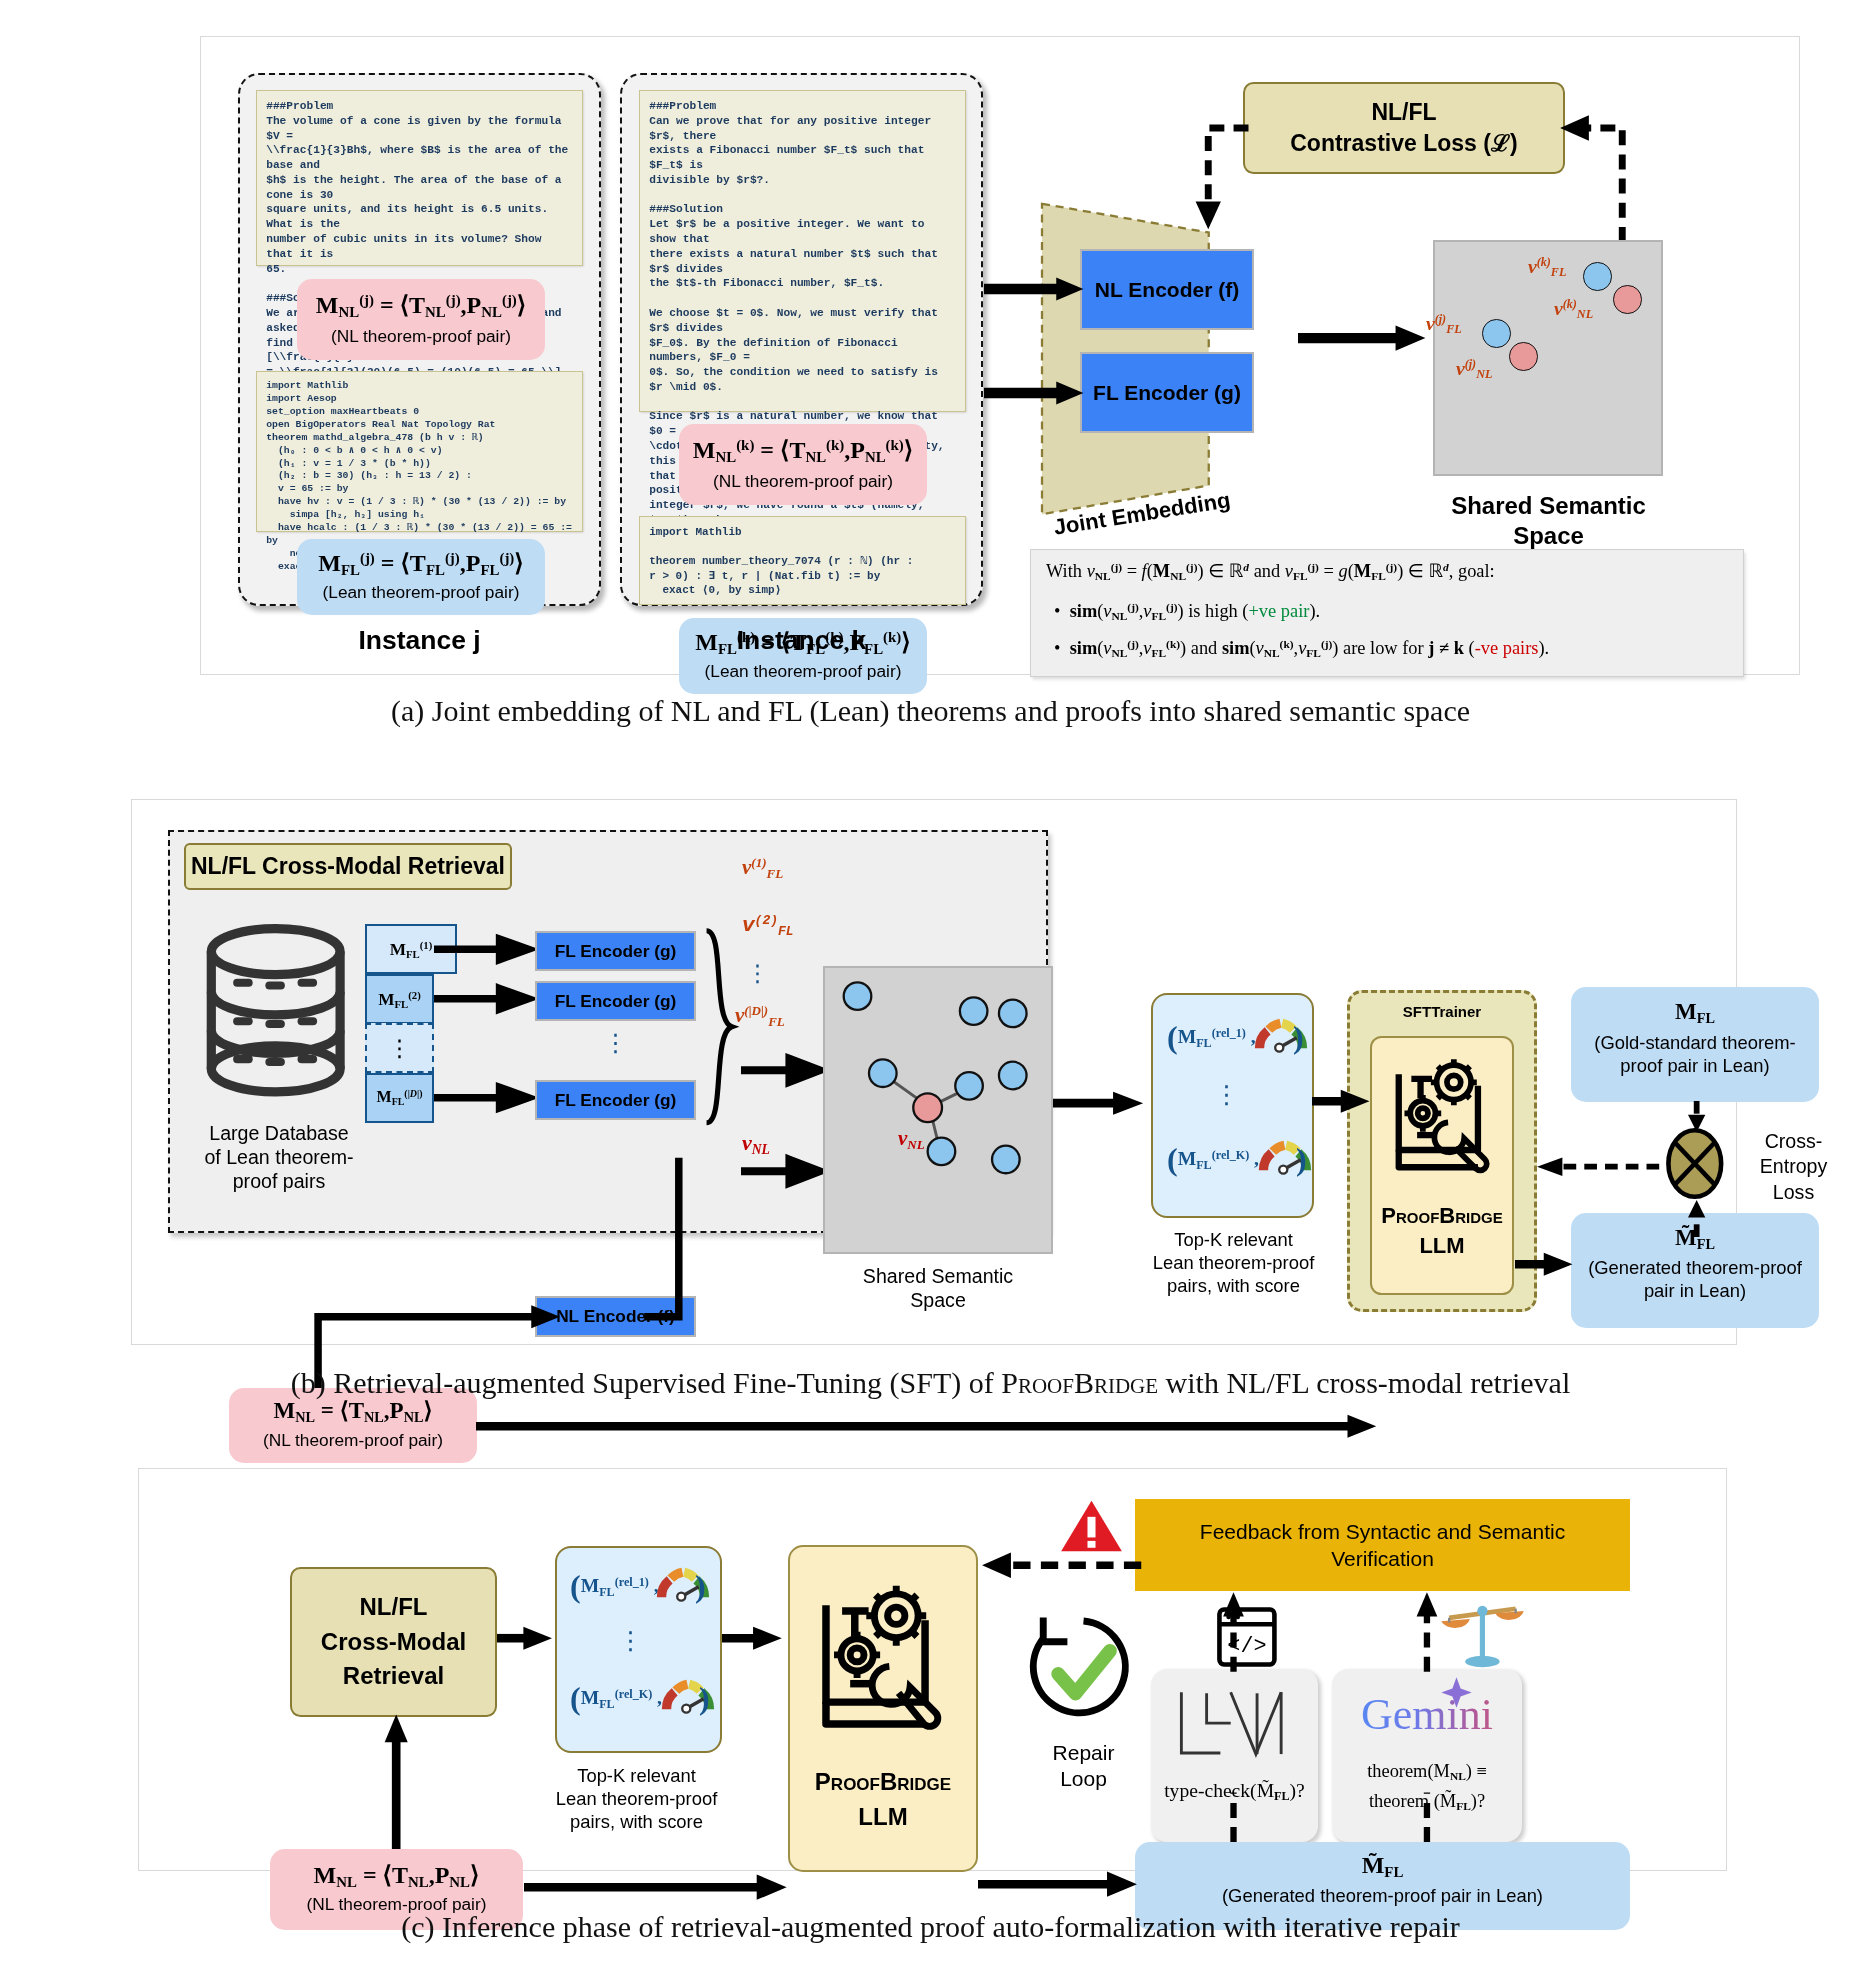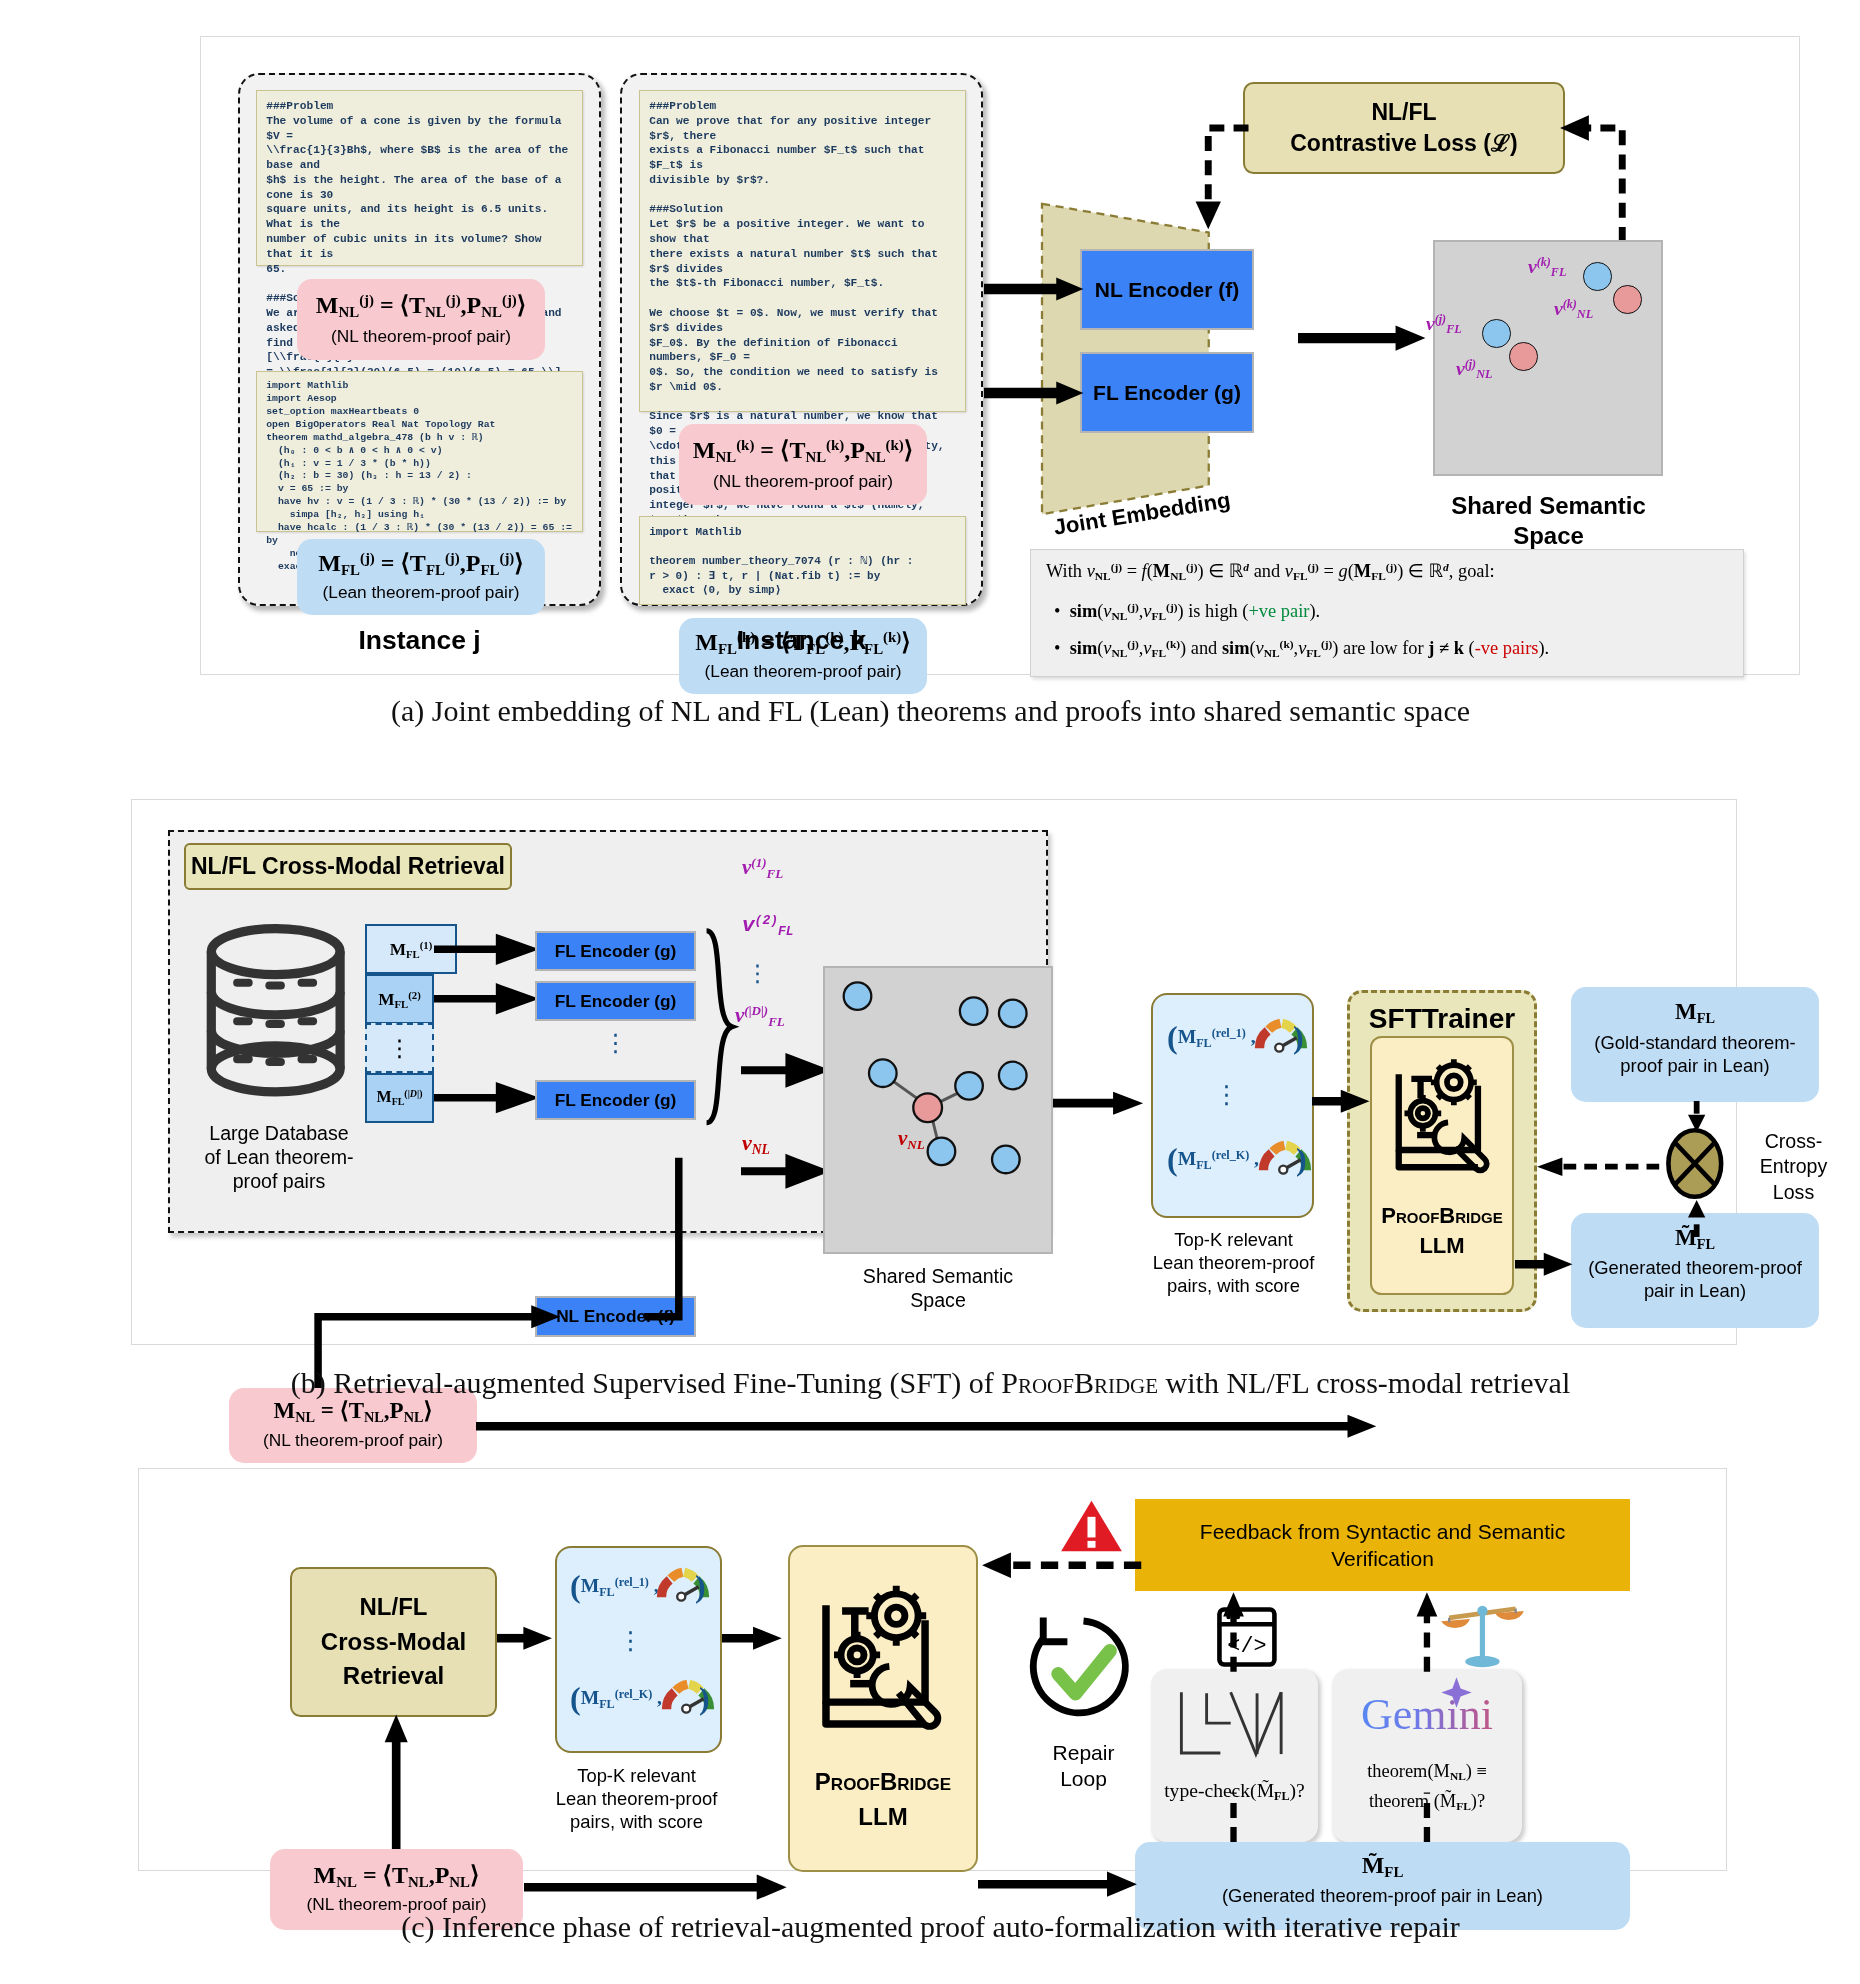--- a/index.html
+++ b/index.html
@@ -25,21 +25,21 @@
   .enc{position:absolute;box-sizing:border-box;background:#3b82f6;border:2.9px solid #b4b4b4;
        display:flex;align-items:center;justify-content:center;font-weight:bold;color:#000;}
   .greybox{position:absolute;box-sizing:border-box;background:#d2d2d2;border:2.9px solid #b4b4b4;}
   .ybox{position:absolute;box-sizing:border-box;background:#e6e0b4;border:2.3px solid #8a7c34;border-radius:10.4px;
         display:flex;align-items:center;justify-content:center;text-align:center;font-weight:bold;}
   .dot{position:absolute;border-radius:50%;border:1.7px solid #111;}
   .dotblue{background:#8cc6ee;}
   .dotred{background:#e89a9a;}
   svg{position:absolute;overflow:visible;}
   .ital{font-family:"Liberation Serif",serif;font-style:italic;}
-  .vtag{position:absolute;font-family:"Liberation Serif",serif;font-weight:bold;color:#a21caf;font-style:italic;}
+  .vtag{position:absolute;font-family:"Liberation Serif",serif;font-weight:bold;color:#c2410c;font-style:italic;}
   .vtagred{position:absolute;font-family:"Liberation Serif",serif;font-weight:bold;color:#c00000;font-style:italic;}
 </style>
 </head>
 <body>
 
 <div class="panel" style="left:200px;top:36px;width:1600px;height:639px;">
 
   <div class="dashcard" style="left:37px;top:36px;width:363px;height:533px;"></div>
   <div class="code" style="left:55px;top:53px;width:327px;height:176px;font-size:11.2px;">###Problem
 The volume of a cone is given by the formula $V =
@@ -326,21 +326,21 @@
     <path d="M66,22 A38,38 0 0 1 80,52" stroke="#3a8f34" stroke-width="16" fill="none"></path>
     <line x1="42" y1="50" x2="70" y2="34" stroke="#333" stroke-width="6"></line>
       <circle cx="40" cy="51" r="7" fill="#fff" stroke="#333" stroke-width="4"></circle>
   </svg>
   <div class="mathline" style="position:absolute;left:1164px;top:341px;font-size:32px;color:#16548c;">)</div>
   <div style="position:absolute;left:1001px;top:428px;width:201px;text-align:center;font-size:18.4px;white-space:pre-line;line-height:1.25;">Top-K relevant
 Lean theorem-proof
 pairs, with score</div>
 
   <div class="box" style="left:1215px;top:190px;width:190px;height:322px;background:#eae6bb;border:3.5px dashed #8a7c34;border-radius:15px;"></div>
-  <div class="lbl" style="left:1215px;top:203px;width:190px;font-size:28px;">SFTTrainer</div>
+  <div class="lbl" style="left:1215px;top:203px;width:190px;font-size:15px;">SFTTrainer</div>
   <div class="box" style="left:1238px;top:236px;width:144px;height:259px;background:#fbeec4;border:2.3px solid #9e8f46;border-radius:11.5px;"></div>
   <svg style="left:1254px;top:249px;width:115px;height:132px;" viewBox="0 0 200 230" width="115" height="132">
     <g fill="none" stroke="#000" stroke-width="11" stroke-linejoin="round">
       <path d="M22,44 L22,176 L160,176 L160,64"></path>
       <path d="M22,176 L22,206 L160,206"></path>
       <path d="M44,52 L80,52 M60,52 L60,86"></path>
       <path d="M54,150 L82,150"></path>
     </g>
     <g fill="none" stroke="#000" stroke-width="10">
       <circle cx="118" cy="58" r="30"></circle>

